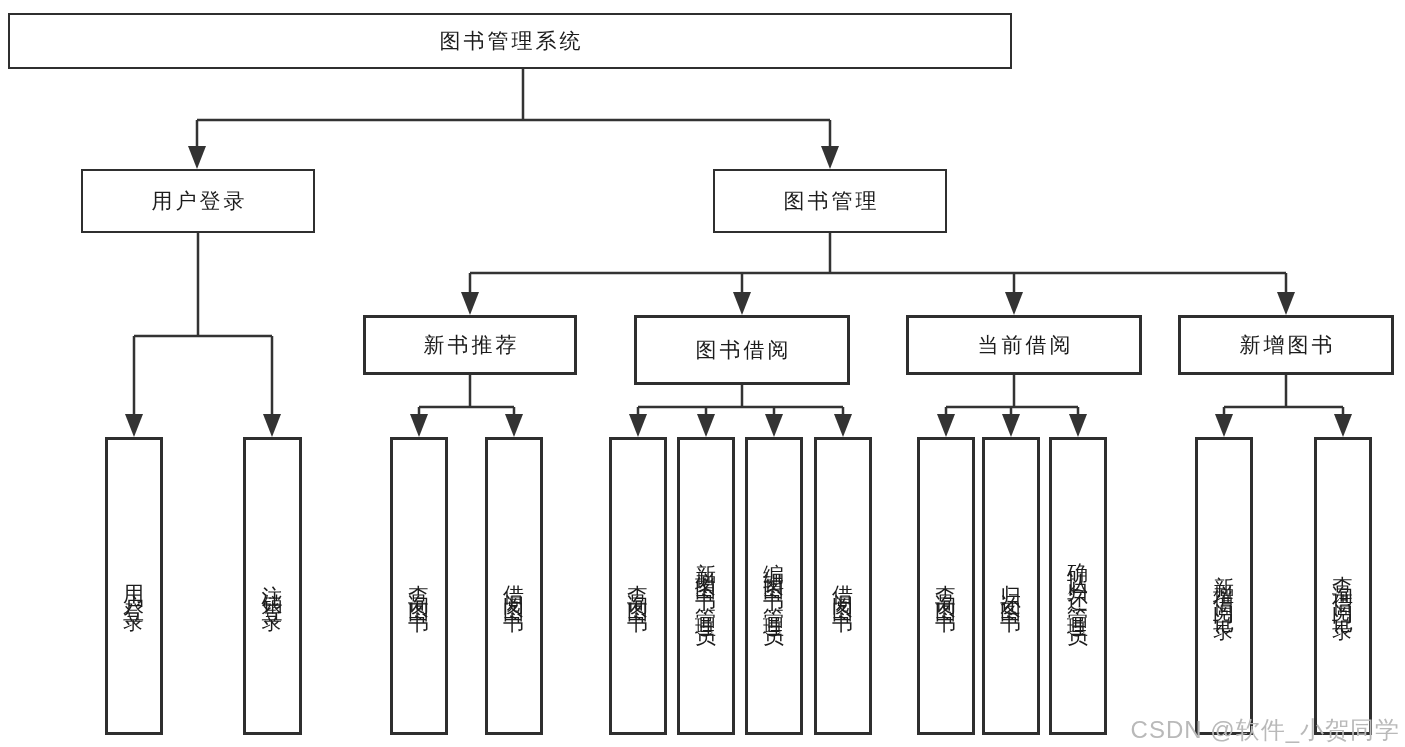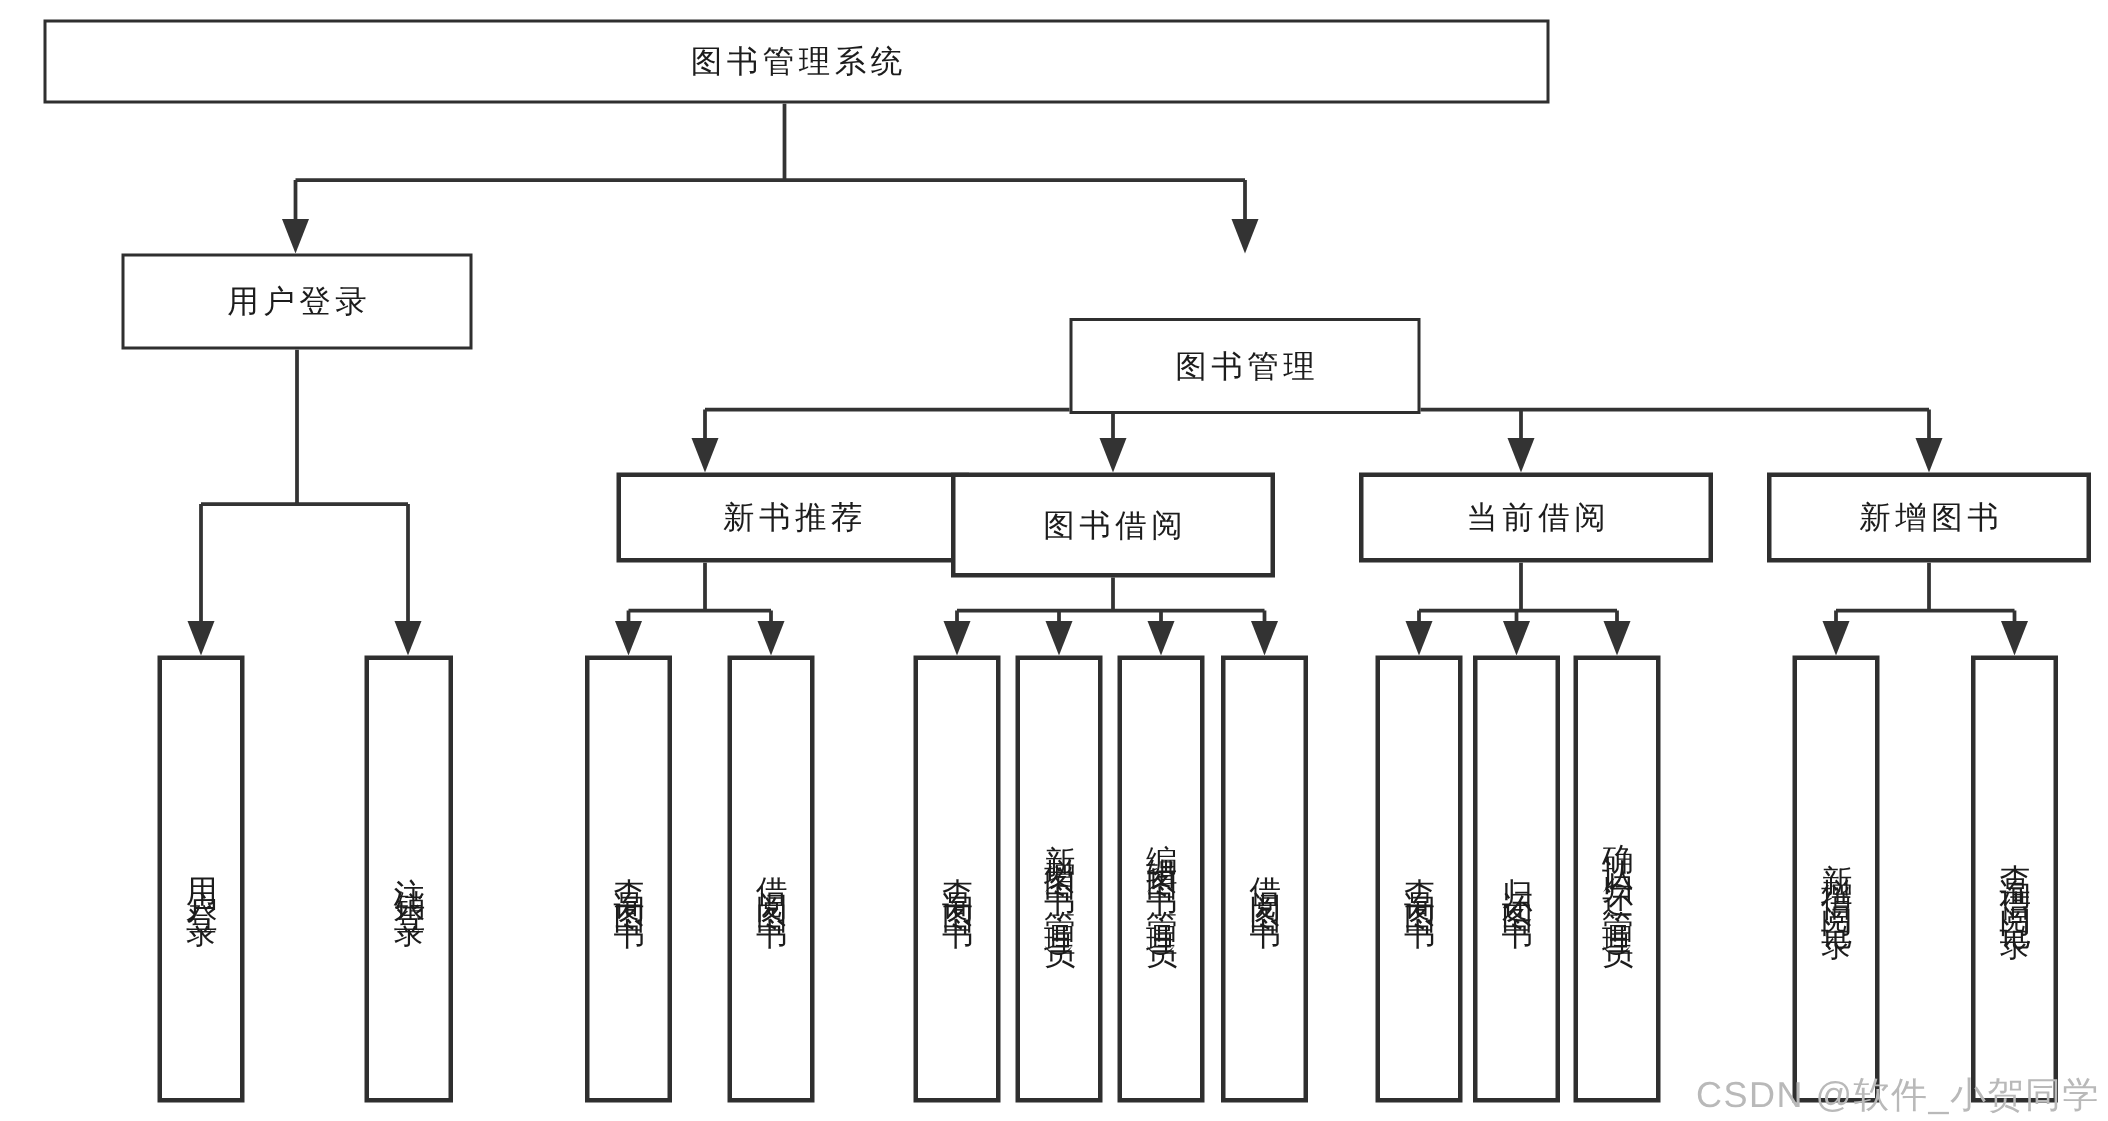--- a/index.html
+++ b/index.html
@@ -79,32 +79,32 @@
     <polygon points="765,414 783,414 774,437"></polygon>
     <polygon points="834,414 852,414 843,437"></polygon>
     <polygon points="937,414 955,414 946,437"></polygon>
     <polygon points="1002,414 1020,414 1011,437"></polygon>
     <polygon points="1069,414 1087,414 1078,437"></polygon>
     <polygon points="1215,414 1233,414 1224,437"></polygon>
     <polygon points="1334,414 1352,414 1343,437"></polygon>
   </g>
 </svg>
 
-<div class="box" style="left:29px; top:13px; width:1004px; height:56px;justify-content:center;">
+<div class="box" style="left:8px; top:13px; width:1004px; height:56px;justify-content:center;">
   <span class="hlabel">图书管理系统</span>
 </div>
 
 <div class="box" style="left:81px; top:169px; width:234px; height:64px;">
   <span class="hlabel">用户登录</span>
 </div>
-<div class="box" style="left:713px; top:169px; width:234px; height:64px;margin-top:43px;">
+<div class="box" style="left:713px; top:169px; width:234px; height:64px;">
   <span class="hlabel">图书管理</span>
 </div>
 
-<div class="box l3" style="left:363px; top:315px; width:235px; height:60px;margin-left:48px;">
+<div class="box l3" style="left:363px; top:315px; width:214px; height:60px;">
   <span class="hlabel">新书推荐</span>
 </div>
 <div class="box l3" style="left:634px; top:315px; width:216px; height:70px;">
   <span class="hlabel">图书借阅</span>
 </div>
 <div class="box l3" style="left:906px; top:315px; width:236px; height:60px;">
   <span class="hlabel">当前借阅</span>
 </div>
 <div class="box l3" style="left:1178px; top:315px; width:216px; height:60px;">
   <span class="hlabel">新增图书</span>

